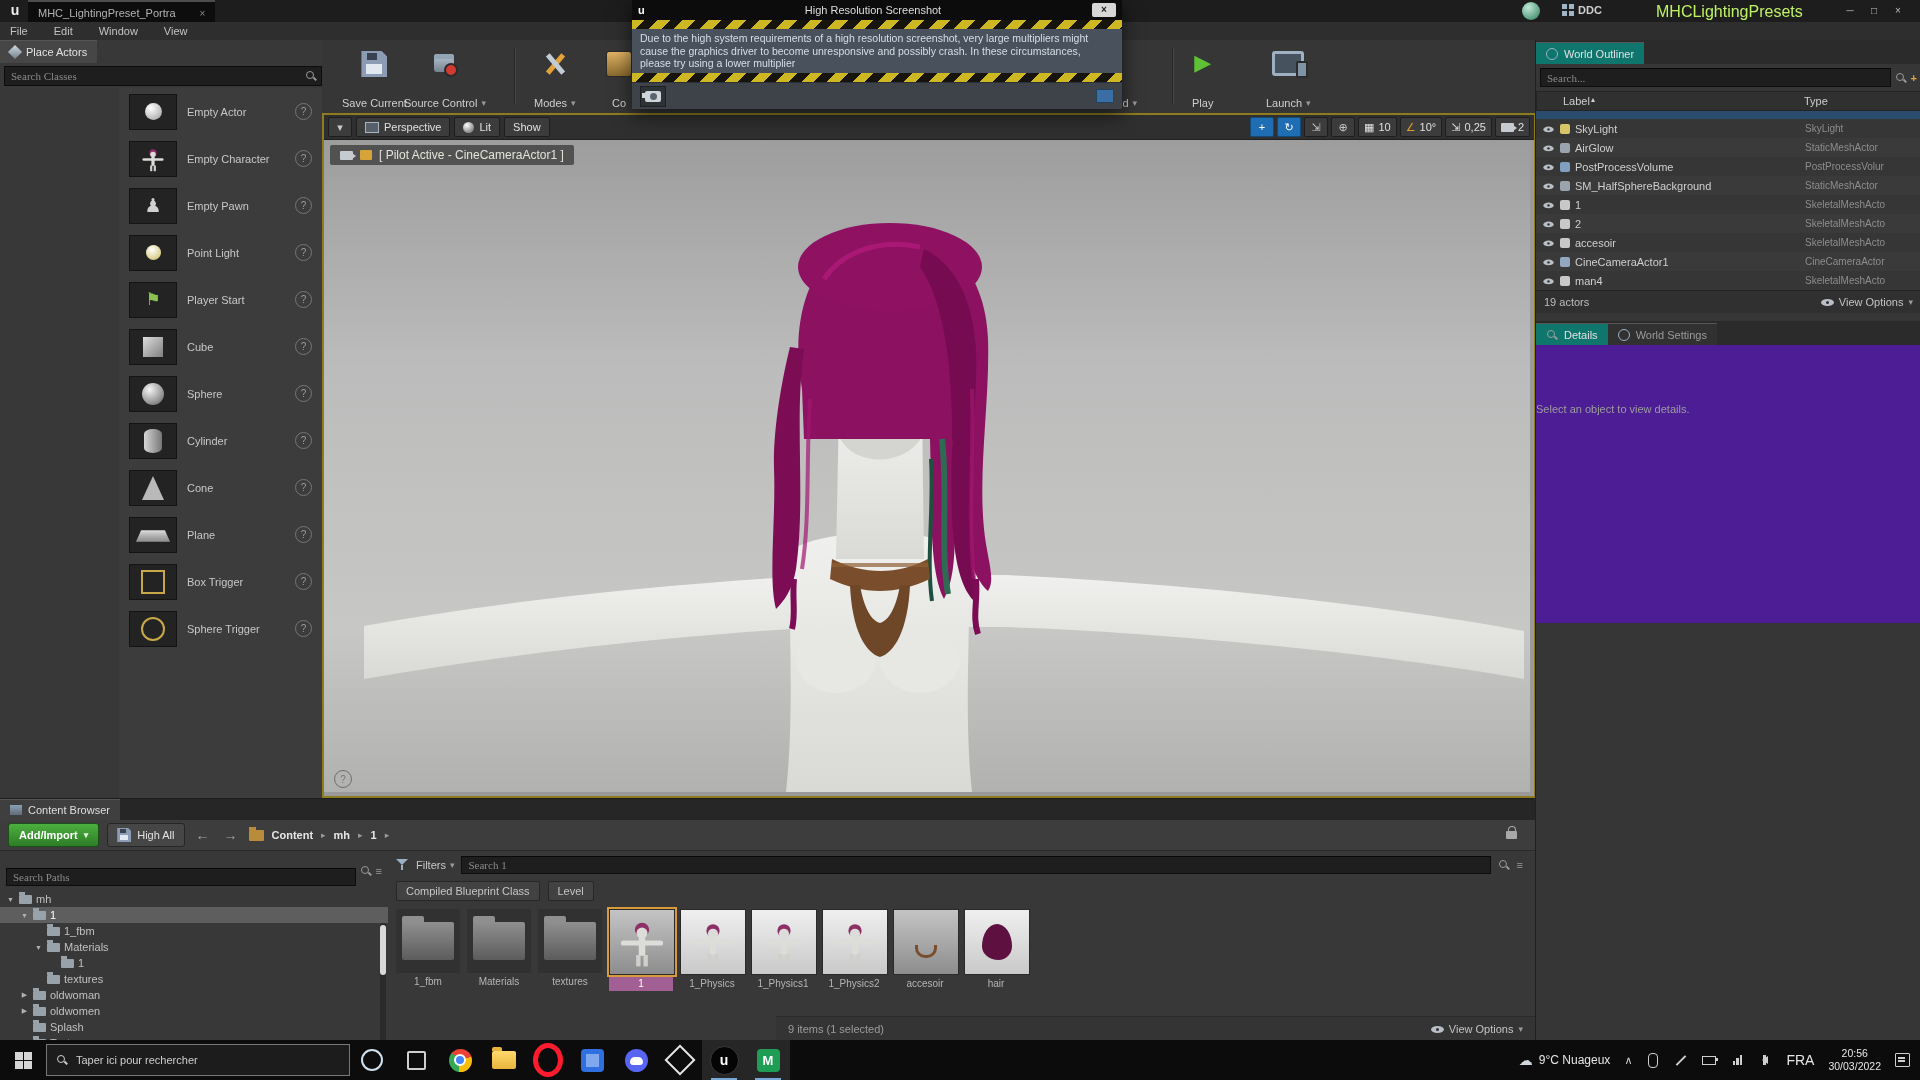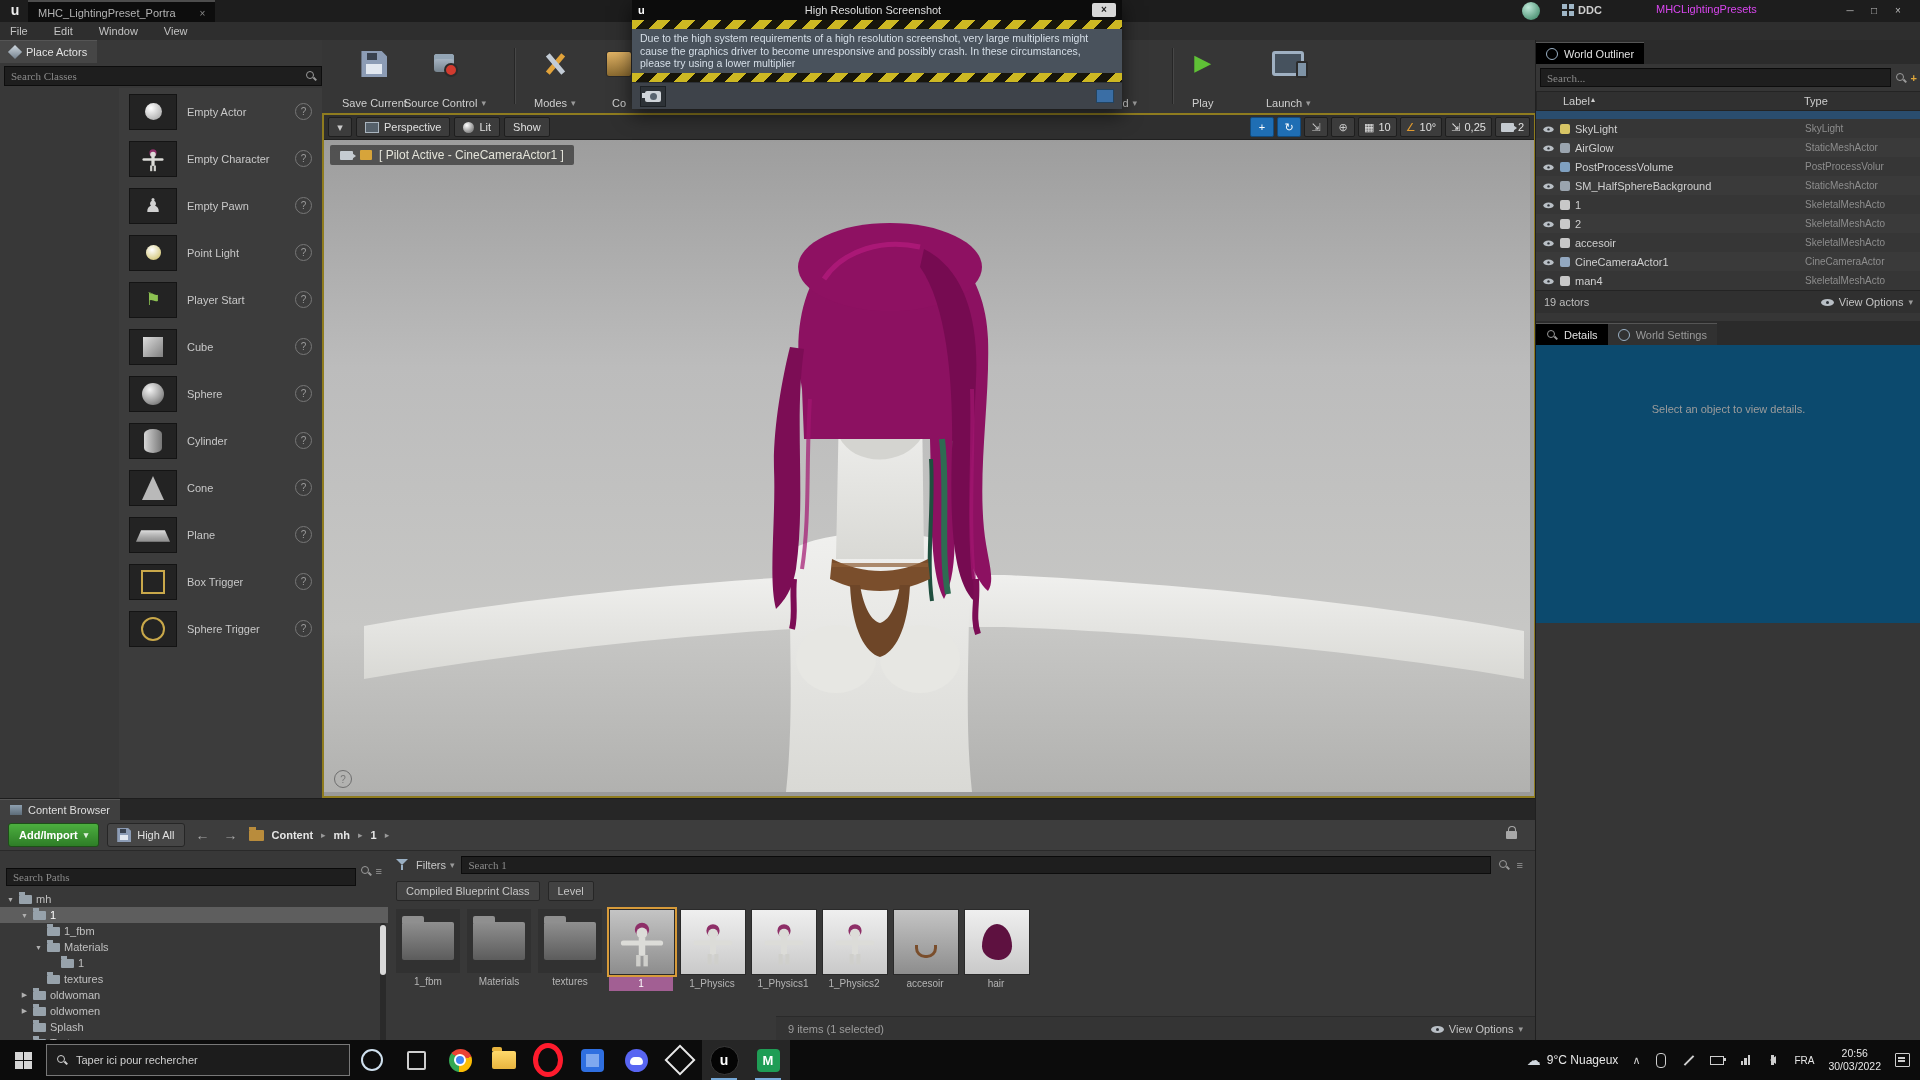--- a/index.html
+++ b/index.html
@@ -21,21 +21,21 @@
 .ue-badge{position:absolute;left:6px;top:2px;width:18px;height:18px;color:#efefef;font-weight:bold;font-size:14px;text-align:center}
 .doc-tab{position:absolute;left:28px;top:0;height:22px;background:#0d0d0d;border-top:2px solid #4d4d4d;display:flex;align-items:center;gap:24px;padding:0 10px;color:#b3b3b3}
 .tab-x{color:#8a8a8a;font-size:10px}
 .tb-right-ico{position:absolute;top:2px;width:18px;height:18px;border-radius:50%;background:radial-gradient(circle at 35% 30%,#bfe8d8,#2e7d5a)}
 .ddc{position:absolute;top:4px;display:flex;gap:4px;color:#cfcfcf;font-weight:bold}
 .ddc-grid{width:12px;height:12px;background:
  linear-gradient(#9fb6c6,#9fb6c6) 0 0/5px 5px no-repeat,
  linear-gradient(#9fb6c6,#9fb6c6) 7px 0/5px 5px no-repeat,
  linear-gradient(#9fb6c6,#9fb6c6) 0 7px/5px 5px no-repeat,
  linear-gradient(#9fb6c6,#9fb6c6) 7px 7px/5px 5px no-repeat}
-.app-title{position:absolute;top:3px;font-size:11px;color:#d946ef}
+.app-title{position:absolute;top:3px;font-size:16px;color:#bef264}
 .winbtn{position:absolute;top:3px;width:20px;height:16px;text-align:center;line-height:16px;color:#bdbdbd;font-size:10px}
 
 .menubar{left:0;top:22px;width:1920px;height:18px;background:#2e2e2e;display:flex;align-items:center;gap:26px;padding-left:10px}
 .menu-item{color:#c3c3c3}
 
 .pa{left:0;top:40px;width:322px;height:758px;background:#383838;border-right:1px solid #252525}
 .pa-tab{position:absolute;left:0;top:0;height:22px;background:#464646;display:flex;align-items:center;gap:6px;padding:0 10px;border-top:1px solid #555;color:#e3e3e3}
 .pa-tab-ico{width:10px;height:10px;background:linear-gradient(135deg,#cfd8e0,#73808c);transform:rotate(45deg)}
 .pa-search{position:absolute;left:4px;top:26px;width:312px;height:18px;display:flex;align-items:center;background:#1e1e1e;border:1px solid #0d0d0d;padding-right:4px}
 .pa-search input{flex:1;background:transparent;border:none}
@@ -105,36 +105,36 @@
 .vgrp{height:18px;background:#3c3c3c;border:1px solid #1e1e1e;border-radius:2px;display:flex;align-items:center;gap:4px;padding:0 5px;color:#e0e0e0}
 .orange{color:#e09a2f}
 .minicam{width:13px;height:9px;background:#c5cbd1;border-radius:1px;position:relative}
 .minicam::after{content:"";position:absolute;right:-3px;top:2px;border-top:3px solid transparent;border-bottom:3px solid transparent;border-left:4px solid #c5cbd1}
 .vp-pilot{position:absolute;left:6px;top:30px;display:inline-flex;align-items:center;gap:7px;background:rgba(18,18,18,.55);padding:3px 10px;border-radius:2px;color:#e4e4da;font-size:12px}
 .pilot-gold{width:12px;height:10px;background:#d7a43a;border-radius:1px}
 .vp-help{position:absolute;left:10px;bottom:8px;width:16px;height:16px;border-radius:50%;border:1px solid #6e6e6e;color:#777;display:flex;align-items:center;justify-content:center;font-size:10px}
 
 .rpanel{left:1535px;top:40px;width:385px;height:1000px;background:#363636;border-left:1px solid #202020}
 .rp-tabbar{height:24px;background:#2b2b2b;display:flex;align-items:flex-end}
-.rp-tab{height:21px;background:#000000;display:flex;align-items:center;gap:6px;padding:0 10px;color:#e0e0e0;border-top:1px solid #555}
+.rp-tab{height:21px;background:#0f766e;display:flex;align-items:center;gap:6px;padding:0 10px;color:#e0e0e0;border-top:1px solid #555}
 .rp-tab.dim{background:#313131;color:#9a9a9a}
 .globe-dot{width:10px;height:10px;border-radius:50%;border:1px solid #9ab0c4;color:#9ab0c4;font-size:8px;display:flex;align-items:center;justify-content:center}
 .ol-search{display:flex;align-items:center;gap:4px;padding:4px}
 .ol-head{display:flex;height:18px;background:#303030;border:1px solid #242424;align-items:center;padding-left:26px;color:#cfcfcf}
 .ol-sliver{height:8px;background:#2a4d6e}
 .ol-row{display:flex;height:19px;align-items:center;gap:5px;padding-left:6px}
 .ol-row:nth-child(odd){background:#3a3a3a}
 .ol-eye{transform:scale(.8)}
 .ti{width:10px;height:10px;border-radius:2px;flex:0 0 10px}
 .ol-label{flex:1;color:#cfcfcf;white-space:nowrap;overflow:hidden}
 .ol-type{width:116px;color:#8d8d8d;font-size:10px;white-space:nowrap;overflow:hidden}
 .ol-foot{height:22px;display:flex;align-items:center;padding:0 8px;background:#303030;border-top:1px solid #242424;color:#bdbdbd}
 .view-opts{margin-left:auto;display:flex;align-items:center;gap:5px;color:#c3c3c3}
 .dv-tabs{display:flex;align-items:flex-end;height:24px;background:#2b2b2b;margin-top:8px}
-.dv-body{height:220px;background:#0c4a6e;text-align:center;padding-top:58px;color:#9c9c9c}
+.dv-body{height:220px;background:#4c1d95;padding-top:58px;color:#9c9c9c}
 
 .cb{left:0;top:798px;width:1535px;height:242px;background:#383838;border-top:1px solid #1d1d1d}
 .cb-tabbar{height:21px;background:#262626;display:flex;align-items:flex-end}
 .cb-tab{height:20px;background:#3f3f3f;border-top:1px solid #555;display:flex;align-items:center;gap:6px;padding:0 10px;color:#dedede}
 .cb-tab-ico{width:12px;height:10px;background:linear-gradient(#8ea0b0,#5d6c79)}
 .cb-toolbar{height:30px;display:flex;align-items:center;gap:8px;padding:0 8px;background:#3d3d3d;border-bottom:1px solid #2a2a2a}
 .addimp{height:22px;background:linear-gradient(#4caf3f,#2e7d27);border:1px solid #1d4f18;border-radius:3px;color:#fff;font-weight:bold;display:flex;align-items:center;gap:6px;padding:0 10px}
 .saveall{height:22px;background:#464646;border:1px solid #262626;border-radius:3px;display:flex;align-items:center;gap:6px;padding:0 9px;color:#e0e0e0}
 .navarrow{color:#a8a8a8;font-size:14px;padding:0 3px}
 .crumb-fold{width:15px;height:11px;background:#b98c3c;border-radius:1px;position:relative}
@@ -207,21 +207,21 @@
 .batt{width:13px;height:7px;border:1px solid #cfcfcf;position:relative}
 .batt::after{content:"";position:absolute;right:-3px;top:1.5px;width:2px;height:3px;background:#cfcfcf}
 .pen{width:2px;height:13px;background:#cfcfcf;transform:rotate(45deg)}
 .mouse{width:8px;height:13px;border:1.5px solid #cfcfcf;border-radius:4px}
 .vol{width:0;height:0;border-top:4px solid transparent;border-bottom:4px solid transparent;border-right:6px solid #cfcfcf;position:relative}
 .vol::after{content:"";position:absolute;left:1px;top:-5px;width:3px;height:10px;background:#cfcfcf}
 .clockblk{text-align:center;font-size:10.5px;line-height:13px}
 .notif{width:13px;height:12px;border:1.5px solid #cfcfcf;border-radius:1px;position:relative}
 .notif::after{content:"";position:absolute;left:2px;top:3px;width:7px;height:1.5px;background:#cfcfcf;box-shadow:0 3px 0 #cfcfcf}
 .chev{color:#cfcfcf;font-size:11px}
-.lang{font-size:10px}
+.lang{font-size:14px}
 </style>
 </head>
 <body>
 
 <svg width="0" height="0" style="position:absolute">
   <defs>
     <g id="minifig">
       <circle cx="16" cy="8.5" r="4.4" fill="#8e2f68"></circle>
       <circle cx="16" cy="10.5" r="3.4" fill="#dcdcd8"></circle>
       <rect x="14" y="13.5" width="4" height="11" fill="#dcdcd8"></rect>

